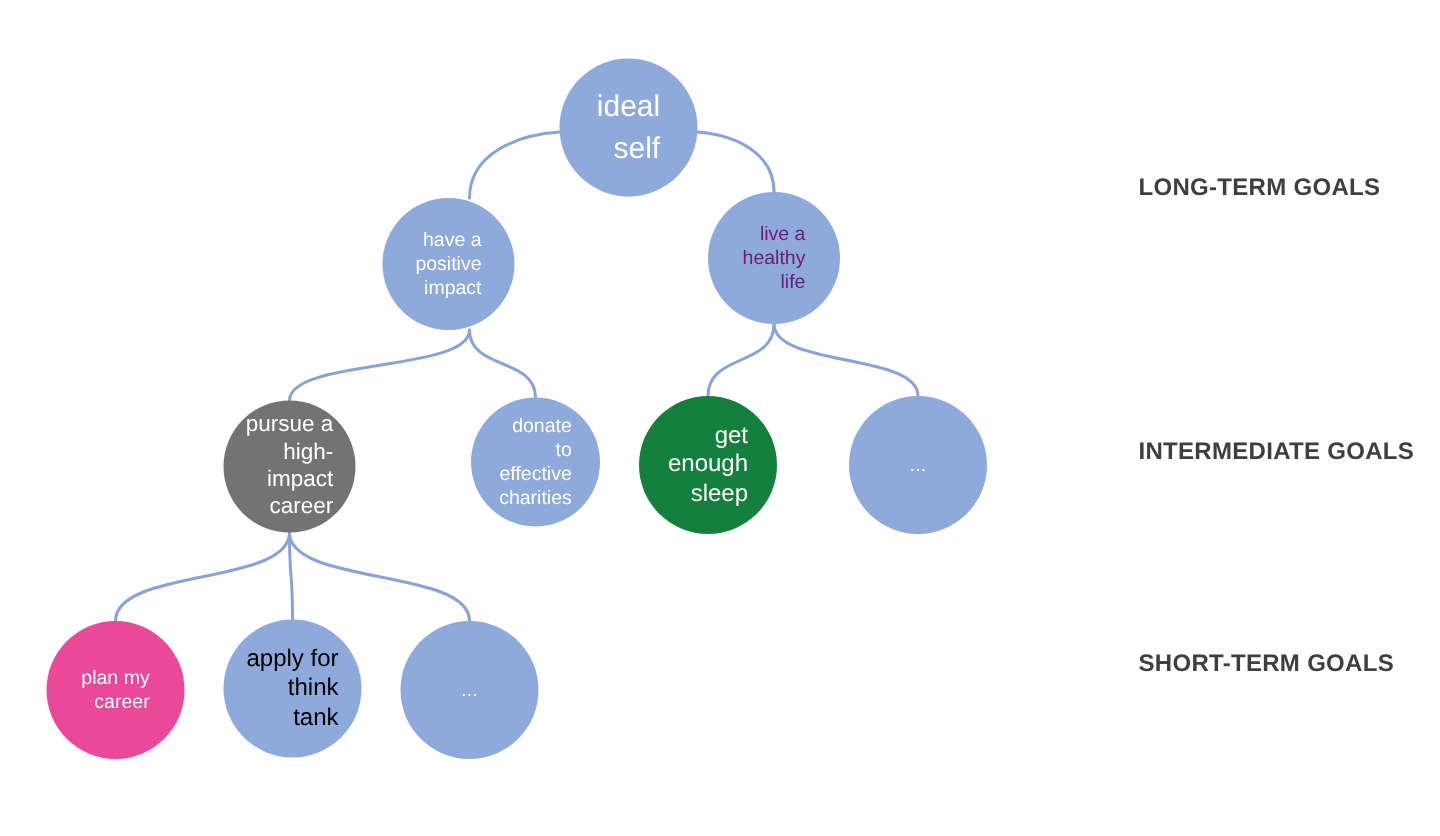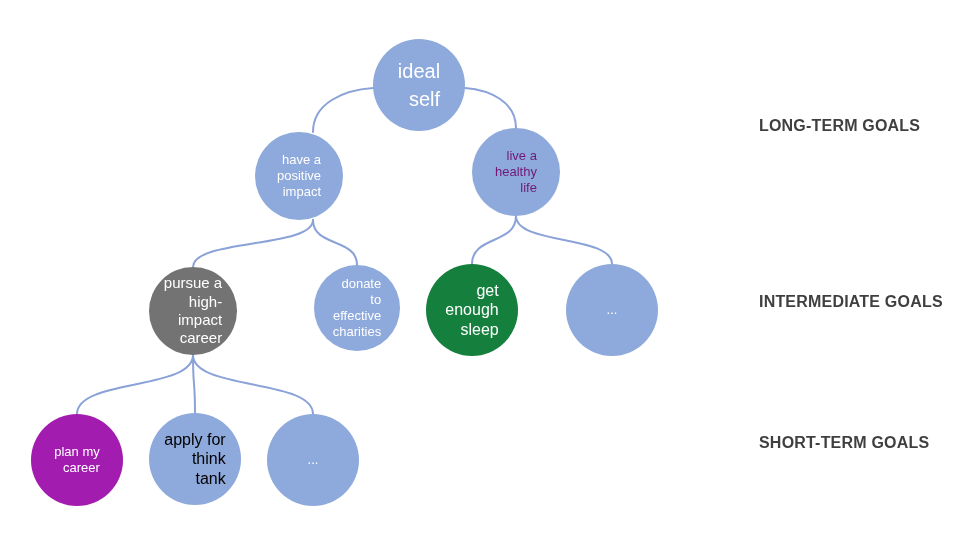--- a/index.html
+++ b/index.html
@@ -78,21 +78,21 @@
 impact
 career</div>
       <div class="node" style="left: 314px; top: 265px; width: 86px; height: 86px; background: rgb(142, 169, 219); color: rgb(255, 255, 255); font-size: 13px; line-height: 1.22;">donate
 to
 effective
 charities</div>
       <div class="node" style="left: 426px; top: 264px; width: 92px; height: 92px; background: #15803d; color: rgb(255, 255, 255); font-size: 16px; line-height: 1.22;">get
 enough
 sleep</div>
       <div class="node" style="left: 566px; top: 264px; width: 92px; height: 92px; background: rgb(142, 169, 219); color: rgb(255, 255, 255); font-size: 13px; line-height: 1.22;">...</div>
-      <div class="node" style="left: 31px; top: 414px; width: 92px; height: 92px; background: #a21caf; color: rgb(255, 255, 255); font-size: 13px; line-height: 1.22;">plan my
+      <div class="node" style="left: 31px; top: 414px; width: 92px; height: 92px; background: #ec4899; color: rgb(255, 255, 255); font-size: 13px; line-height: 1.22;">plan my
 career</div>
       <div class="node" style="left: 149px; top: 413px; width: 92px; height: 92px; background: rgb(142, 169, 219); color: #000000; font-size: 16px; line-height: 1.22;">apply for
 think
 tank</div>
       <div class="node" style="left: 267px; top: 414px; width: 92px; height: 92px; background: rgb(142, 169, 219); color: rgb(255, 255, 255); font-size: 13px; line-height: 1.22;">...</div>
     </div>
   <div class="side-label pos-0">LONG-TERM GOALS</div>
   <div class="side-label pos-1">INTERMEDIATE GOALS</div>
   <div class="side-label pos-2">SHORT-TERM GOALS</div>
 </div>

